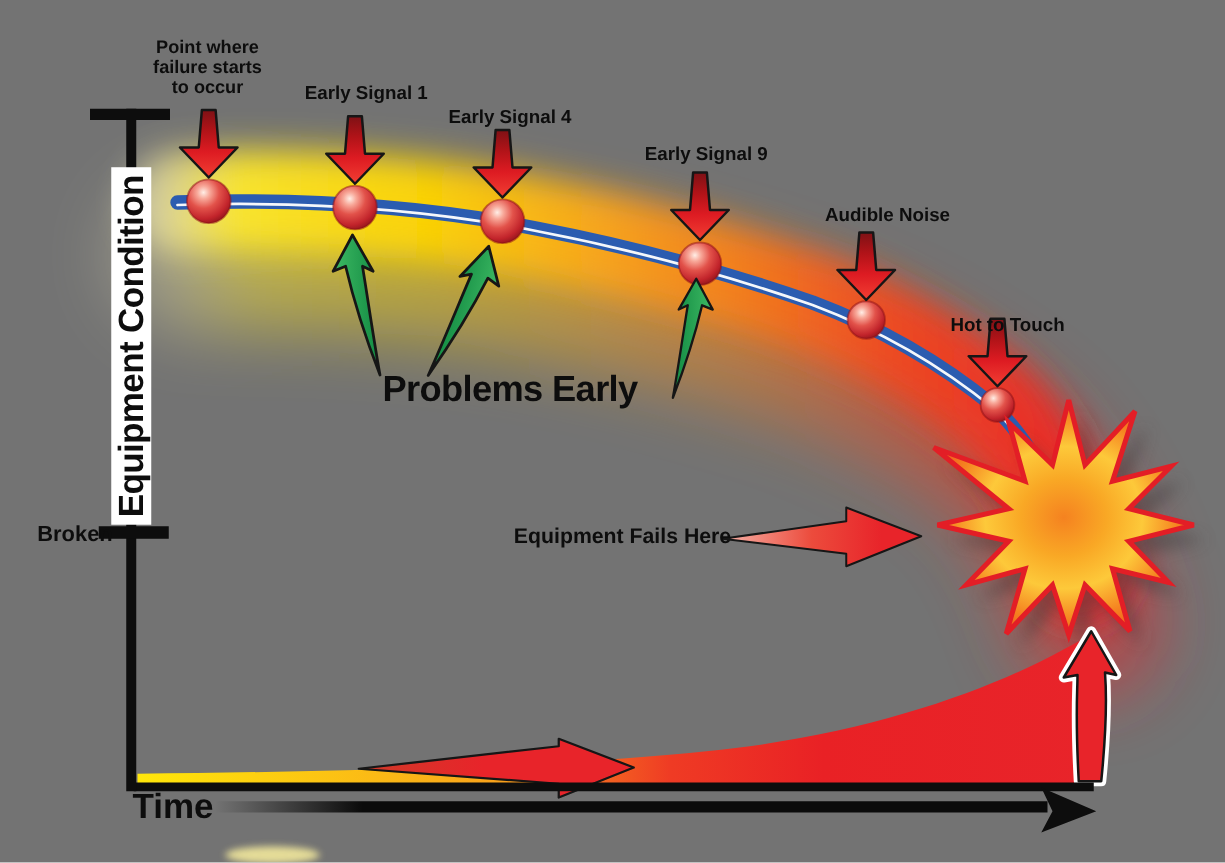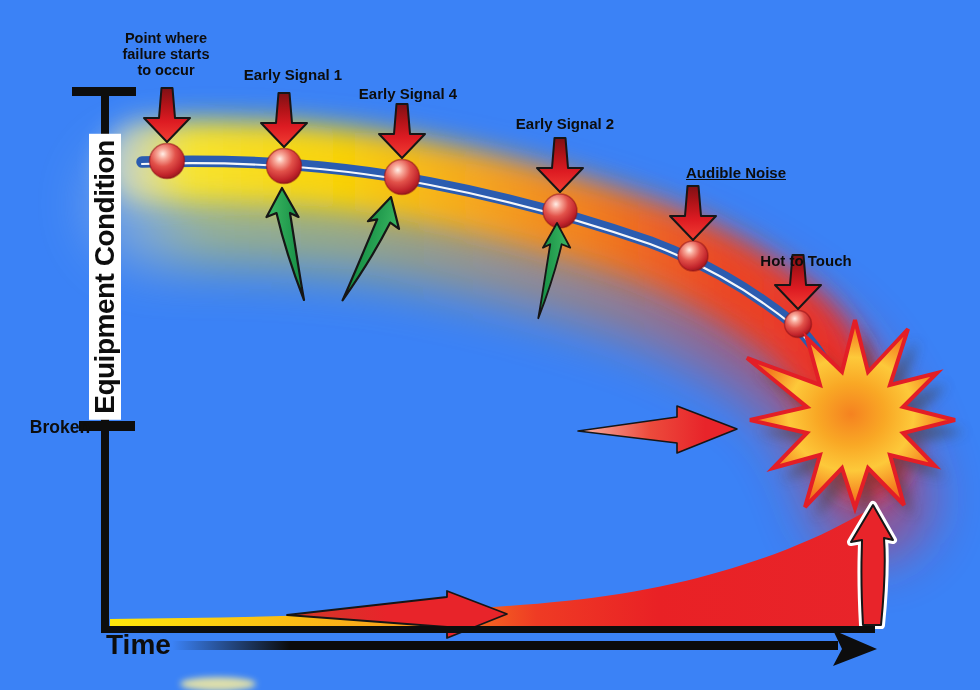--- a/index.html
+++ b/index.html
@@ -1,17 +1,17 @@
 <!DOCTYPE html>
 <html><head>
 <meta charset="utf-8">
 <style>
   html,body{margin:0;padding:0;background:#fff;}
   .stage{
-    position:relative;width:980px;height:690px;background:#3b82f6;overflow:hidden;
+    position:relative;width:980px;height:690px;background:#737373;overflow:hidden;
     font-family:"Liberation Sans", sans-serif;color:#0d0d0d;
   }
   .stage svg{position:absolute;left:0;top:0;}
   .lbl{
     position:absolute;font-weight:bold;color:#0d0d0d;transform:translateX(-50%);
     text-align:center;white-space:nowrap;line-height:1.08;
   }
   .lbl.pre{white-space:pre-line;}
   .sig{font-size:15px;padding-left:16px;}
   .sig-first{font-size:14.5px;line-height:16px;}
@@ -162,27 +162,29 @@
       <rect x="172" y="641" width="666" height="9" fill="url(#timeFade)"></rect>
       <polygon points="833,630 877,649 833,666 842,649"></polygon>
     </g>
   </svg>
 
   <div class="lbl sig-first pre" style="left:166px;top:30px;">Point where
 failure starts
 to occur</div>
   <div class="lbl sig" style="left:285px;top:67px;">Early Signal 1</div>
   <div class="lbl sig" style="left:400px;top:86px;">Early Signal 4</div>
-  <div class="lbl sig" style="left:557px;top:116px;">Early Signal 2</div>
-  <div class="lbl sig" style="left:728px;top:165px;text-decoration:underline;">Audible Noise</div>
+  <div class="lbl sig" style="left:557px;top:116px;">Early Signal 9</div>
+  <div class="lbl sig" style="left:702px;top:165px;">Audible Noise</div>
   <div class="lbl sig" style="left:798px;top:230px;margin-top:23px;">Hot to Touch</div>
 
   <div class="lbl pdm" style="left:408px;top:294px;">
+    <div>Problems Early</div>
   </div>
 
+  <div class="lbl fails" style="left:498px;top:420px;">Equipment Fails Here</div>
 
   <div class="lbl broken" style="left:48px;top:418px;">Broken</div>
 
 
   <div class="lbl time" style="left:106px;top:630px;">Time</div>
 
   <div class="ylabel">Equipment Condition</div>
 
 </div>
 

